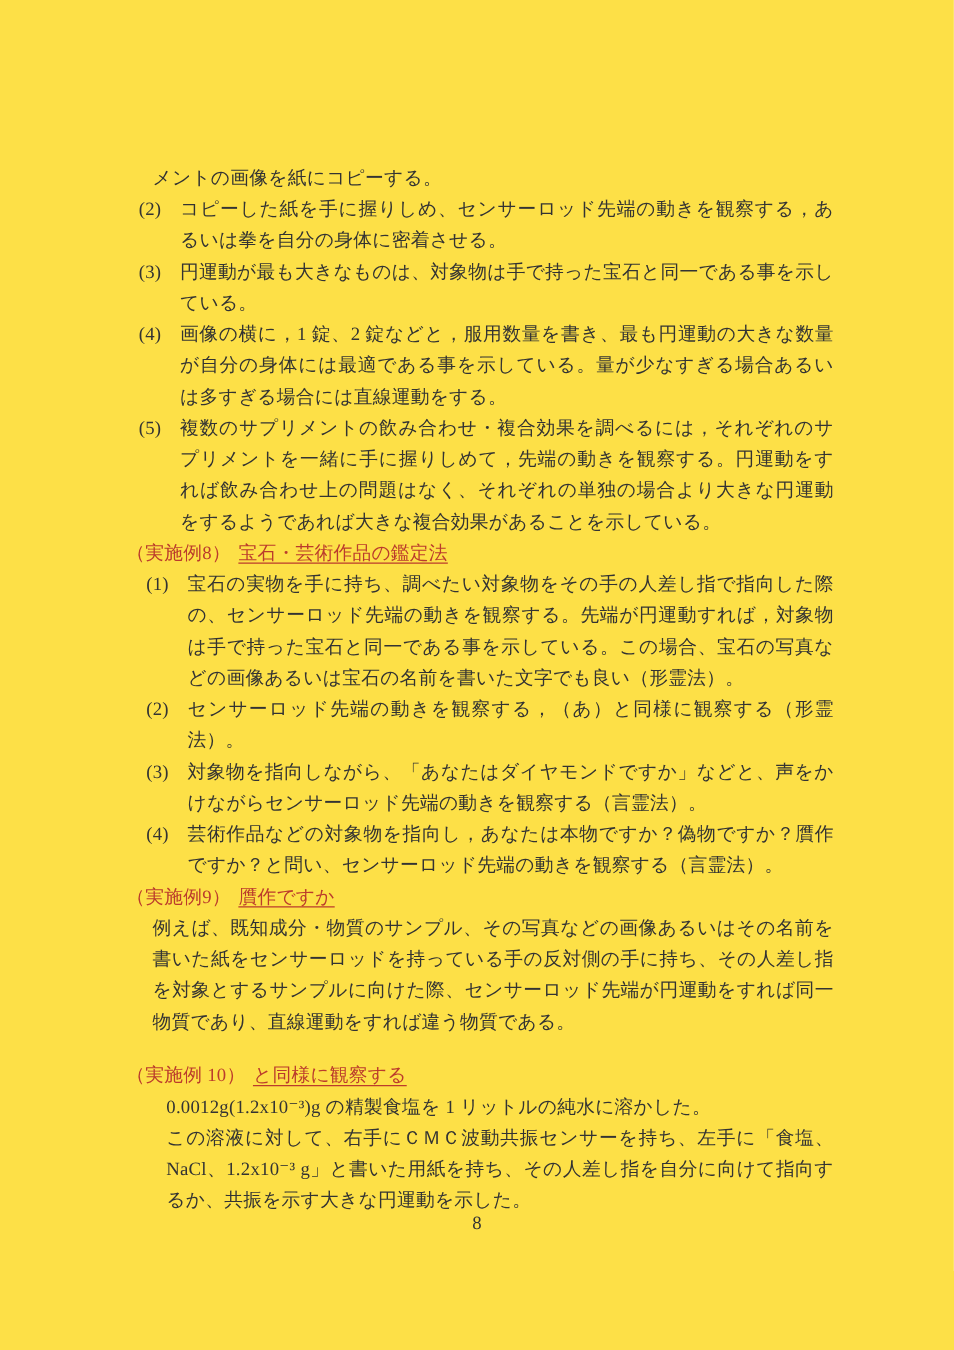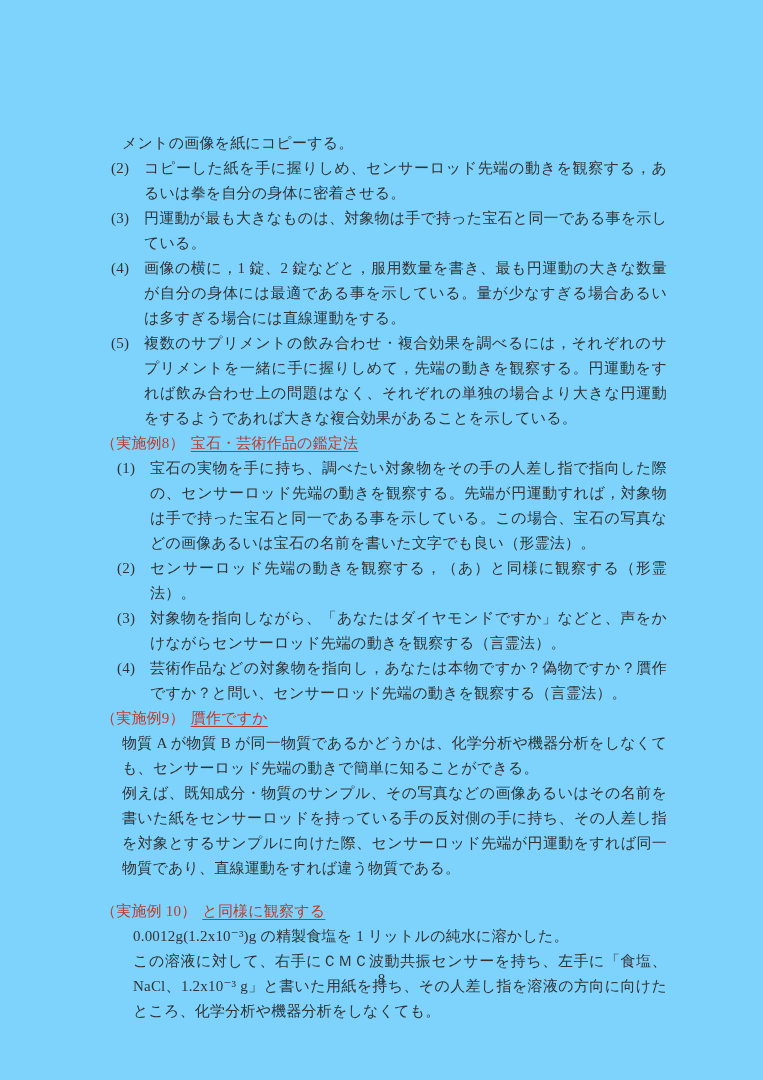--- a/index.html
+++ b/index.html
@@ -13,21 +13,21 @@
     font-family: "Liberation Serif", "DejaVu Serif", serif;
     color: #333333;
     position: relative;
     overflow: hidden;
   }
   .page {
     position: absolute;
     top: 0; left: 0;
     width: 763px;
     height: 1080px;
-    background: #7dd3fc;
+    background: #fde047;
   }
   .content {
     position: absolute;
     top: 131px;
     left: 97px;
     width: 570px;
     font-size: 15px;
     line-height: 25px;
     letter-spacing: 0.2px;
   }
@@ -123,28 +123,27 @@
           <span class="num">(4)</span>
           <span class="itext">芸術作品などの対象物を指向し，あなたは本物ですか？偽物ですか？贋作ですか？と問い、センサーロッド先端の動きを観察する（言霊法）。</span>
         </div>
       </div>
     </div>
 
     <div class="sec9">
       <div class="heading">
         <span class="h-label">（実施例9）</span><span class="h-title">贋作ですか</span>
       </div>
-      <div class="para">物質 A が物質 B が同一物質であるかどうかは、化学分析や機器分析をしなくても、センサーロッド先端の動きで簡単に知ることができる。</div>
       <div class="para">例えば、既知成分・物質のサンプル、その写真などの画像あるいはその名前を書いた紙をセンサーロッドを持っている手の反対側の手に持ち、その人差し指を対象とするサンプルに向けた際、センサーロッド先端が円運動をすれば同一物質であり、直線運動をすれば違う物質である。</div>
     </div>
 
     <div class="sec10">
       <div class="heading">
         <span class="h-label">（実施例 10）</span><span class="h-title">と同様に観察する</span>
       </div>
       <div class="para">0.0012g(1.2x10⁻³)g の精製食塩を 1 リットルの純水に溶かした。</div>
-      <div class="para">この溶液に対して、右手にＣＭＣ波動共振センサーを持ち、左手に「食塩、NaCl、1.2x10⁻³ g」と書いた用紙を持ち、その人差し指を溶液の方向に向けたところ、化学分析や機器分析をしなくても。</div>
+      <div class="para">この溶液に対して、右手にＣＭＣ波動共振センサーを持ち、左手に「食塩、NaCl、1.2x10⁻³ g」と書いた用紙を持ち、その人差し指を自分に向けて指向するか、共振を示す大きな円運動を示した。</div>
     </div>
 
   </div>
 
   <div class="page-number">8</div>
 </div>
 
 </body></html>

